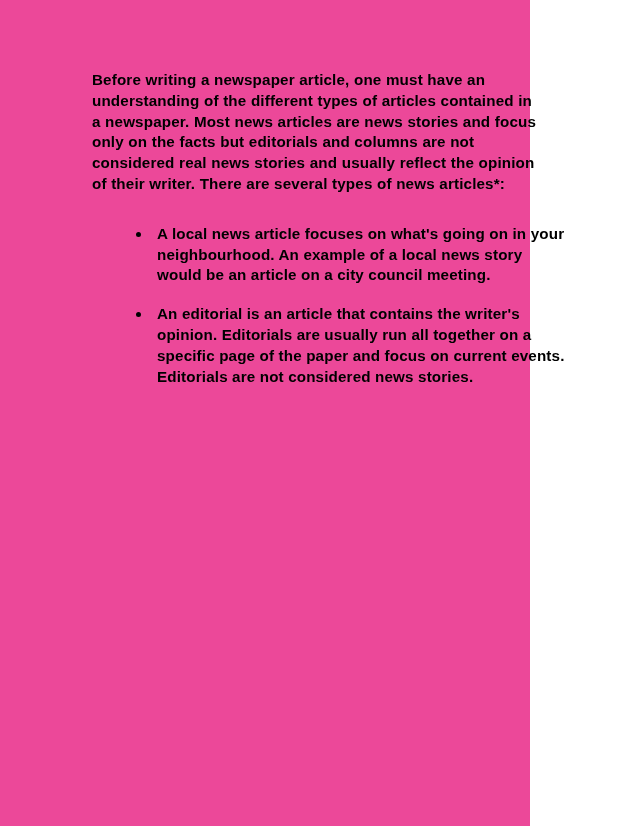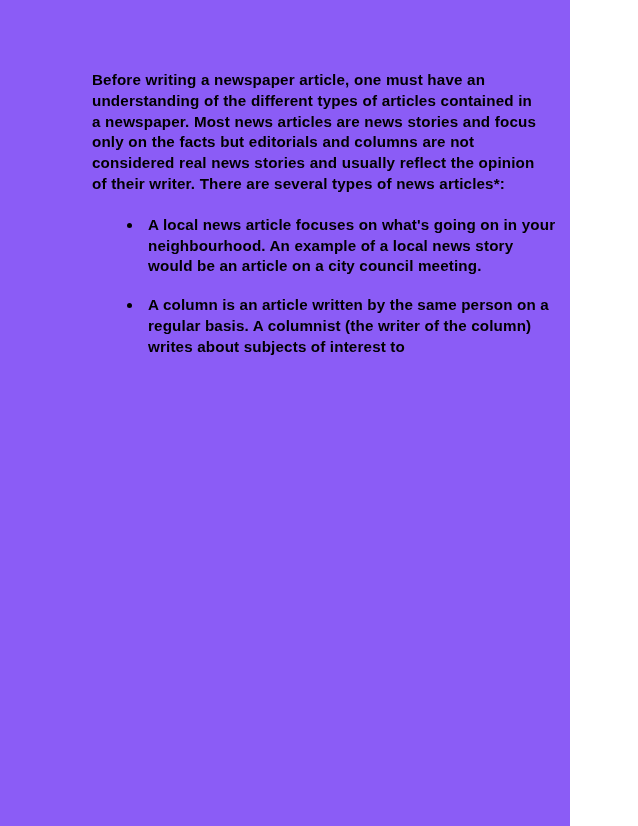--- a/index.html
+++ b/index.html
@@ -14,43 +14,43 @@
     position: relative;
     overflow: hidden;
     font-family: "Liberation Sans", sans-serif;
     color: #000000;
     -webkit-font-smoothing: antialiased;
   }
   .page {
     position: absolute;
     left: 0;
     top: 0;
-    width: 570px;
+    width: 530px;
     height: 826px;
-    background: #8b5cf6;
+    background: #ec4899;
   }
   .content {
     position: absolute;
     left: 92px;
     top: 70px;
     width: 460px;
   }
   .intro {
     font-size: 15.2px;
     font-weight: bold;
     line-height: 20.8px;
     letter-spacing: 0.01em;
     margin: 0;
     width: 452px;
     text-align: left;
     word-spacing: 0.01em;
   }
   .bullet-list {
     list-style: none;
-    margin: 7px;
+    margin: 16px;
     padding: 0;
     position: relative;
     top: 13px;
     left: 20px;
     width: 440px;
   }
   .bullet-item {
     position: relative;
     padding-left: 29px;
     margin-bottom: 18px;
@@ -87,21 +87,21 @@
     <ul class="bullet-list">
 
       <li class="bullet-item">
         <span class="bullet-marker"></span>
         <span class="bullet-text">A local news article focuses on what's going on in your neighbourhood. An example of a local news story would be an article on a city council meeting.</span>
       </li>
 
 
 
 
-
       <li class="bullet-item">
         <span class="bullet-marker"></span>
-        <span class="bullet-text">A column is an article written by the same person on a regular basis. A columnist (the writer of the column) writes about subjects of interest to</span>
+        <span class="bullet-text">An editorial is an article that contains the writer's opinion. Editorials are usually run all together on a specific page of the paper and focus on current events. Editorials are not considered news stories.</span>
       </li>
+
 
     </ul>
   </div>
 </div>
 
 </body></html>

